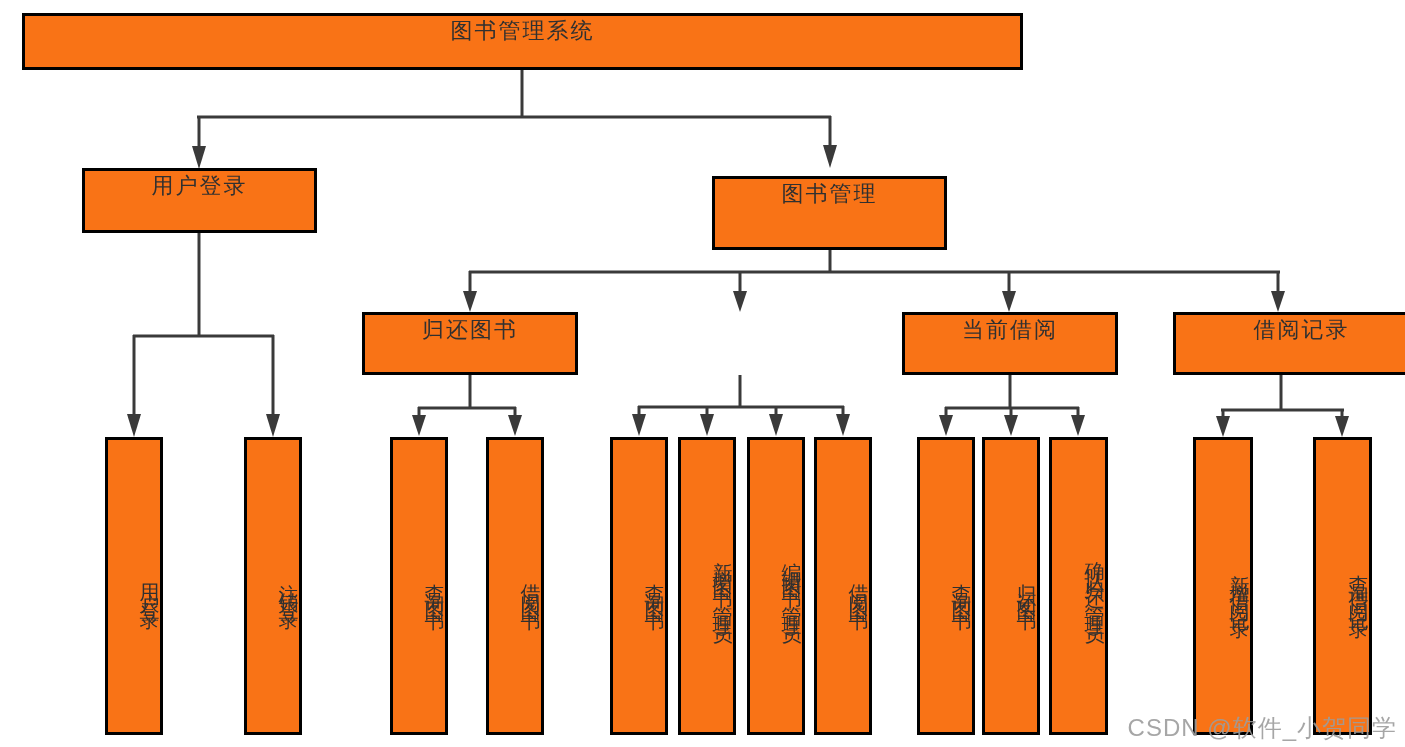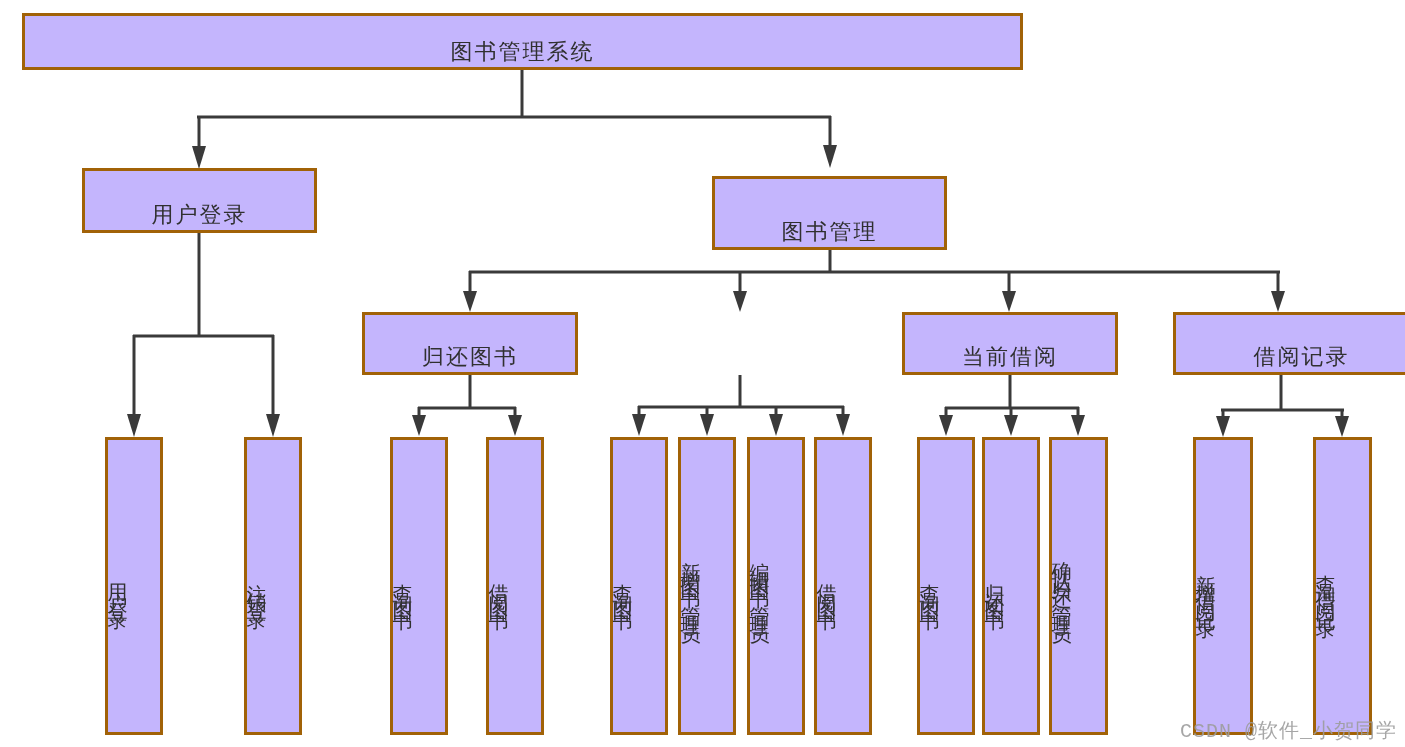--- a/index.html
+++ b/index.html
@@ -26,25 +26,25 @@
     stroke: #3a3a3a;
     stroke-width: 3;
   }
   svg.connectors polygon {
     fill: #3a3a3a;
     stroke: none;
   }
   .node {
     position: absolute;
     box-sizing: border-box;
-    background: #c4b5fd;
-    border: 3px solid #a16207;
+    background: #f97316;
+    border: 3px solid #000000;
     color: #303030;
     display: flex;
-    align-items: flex-end;
+    align-items: flex-start;
     justify-content: center;
     z-index: 2;
   }
   .node.h {
     font-size: 22px;
     letter-spacing: 2px;
     white-space: nowrap;
   }
   .node.v {
     writing-mode: vertical-rl;
@@ -53,26 +53,25 @@
     letter-spacing: 0.45em;
     line-height: 1;
   }
   .node.v span {
     display: block;
   }
   .watermark {
     position: absolute;
     right: 8px;
     bottom: 3px;
-    font-size: 20px;
+    font-size: 24px;
     color: rgba(156,156,156,0.9);
     letter-spacing: 1px;
     z-index: 3;
     white-space: nowrap;
-    font-family: Liberation Mono, monospace;
   }
 </style>
 </head>
 <body>
 
 <div class="stage">
 
   <svg class="connectors" viewBox="0 0 1405 747" xmlns="http://www.w3.org/2000/svg">
 
     <g>

